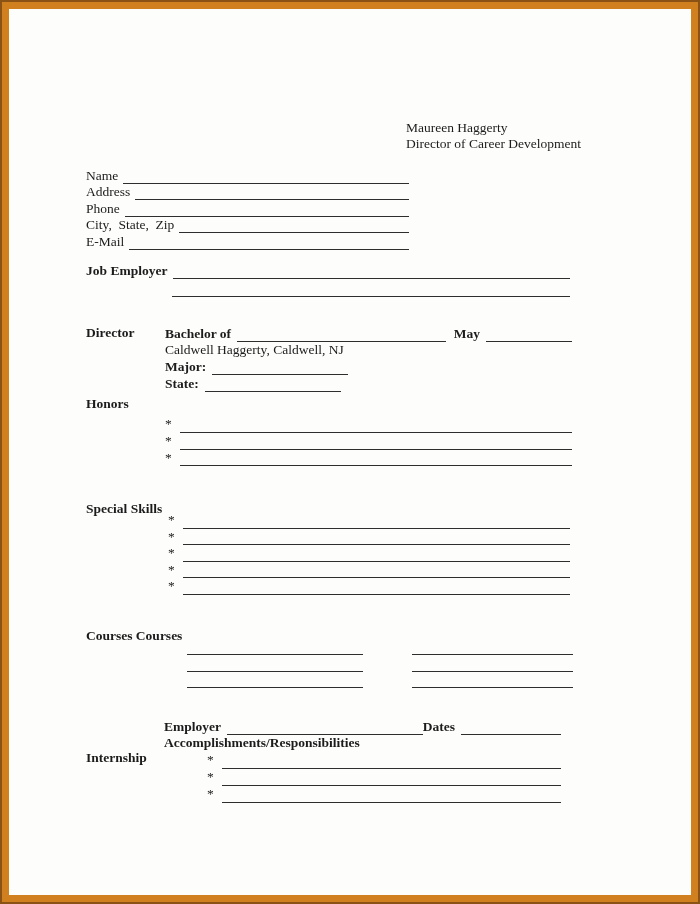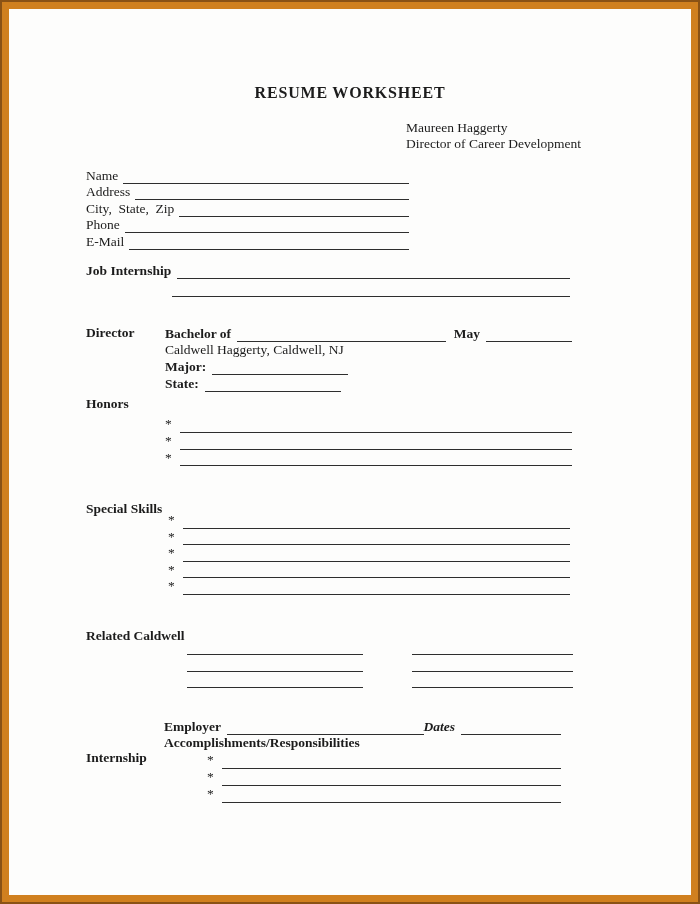--- a/index.html
+++ b/index.html
@@ -78,65 +78,64 @@
   .courses-label { top:619px; left:77px; }
   .courses-grid { top:629px; left:178px; }
   .courses-grid .row { line-height:15.8px; }
   .cline-l { width:176px; }
   .cline-r { width:161px; margin-left:49px; }
 
   
   .intern-label { top:697px; left:77px;margin-top:44px; }
   .intern-content { top:709px; left:155px; width:397px; line-height:16px; }
   .intern-content .row .label { margin-right:6px; }
-  .intern-dates { margin-right:6px;font-style:italic; }
+  .intern-dates { margin-right:6px; }
   .fill-dates { width:100px; }
   .intern-bullets { margin-left:43px; margin-top:1px; }
   .intern-bullets .brow { line-height:16px; }
 </style>
 </head>
 <body>
 
 <div class="frame-outer">
   <div class="frame-inner">
     <div class="page">
 
-      <div class="abs title">RESUME WORKSHEET</div>
 
       <div class="abs byline">
         <div>Maureen Haggerty</div>
         <div>Director of Career Development</div>
       </div>
 
       <div class="abs contact">
         <div class="row">
           <span class="label">Name</span>
           <span class="fill grow"></span>
         </div>
         <div class="row">
           <span class="label">Address</span>
           <span class="fill grow"></span>
         </div>
         <div class="row">
+          <span class="label">Phone</span>
+          <span class="fill grow"></span>
+        </div>
+        <div class="row">
           <span class="label">City,  State,  Zip</span>
-          <span class="fill grow"></span>
-        </div>
-        <div class="row">
-          <span class="label">Phone</span>
           <span class="fill grow"></span>
         </div>
         <div class="row">
           <span class="label">E-Mail</span>
           <span class="fill grow"></span>
         </div>
       </div>
 
       <div class="abs jobobj">
         <div class="row row1">
-          <span class="label b">Job Internship</span>
+          <span class="label b">Job Employer</span>
           <span class="fill grow"></span>
         </div>
         <div class="row row2">
           <span class="fill grow"></span>
         </div>
       </div>
 
       <div class="abs education">
         <div class="sec-label b">Director</div>
         <div class="content">
@@ -191,21 +190,21 @@
         <div class="brow">
           <span class="bullet">*</span>
           <span class="fill grow"></span>
         </div>
         <div class="brow">
           <span class="bullet">*</span>
           <span class="fill grow"></span>
         </div>
       </div>
 
-      <div class="abs courses-label b">Related Caldwell</div>
+      <div class="abs courses-label b">Courses Courses</div>
       <div class="abs courses-grid">
         <div class="row">
           <span class="fill cline-l"></span>
           <span class="fill cline-r"></span>
         </div>
         <div class="row">
           <span class="fill cline-l"></span>
           <span class="fill cline-r"></span>
         </div>
         <div class="row">

